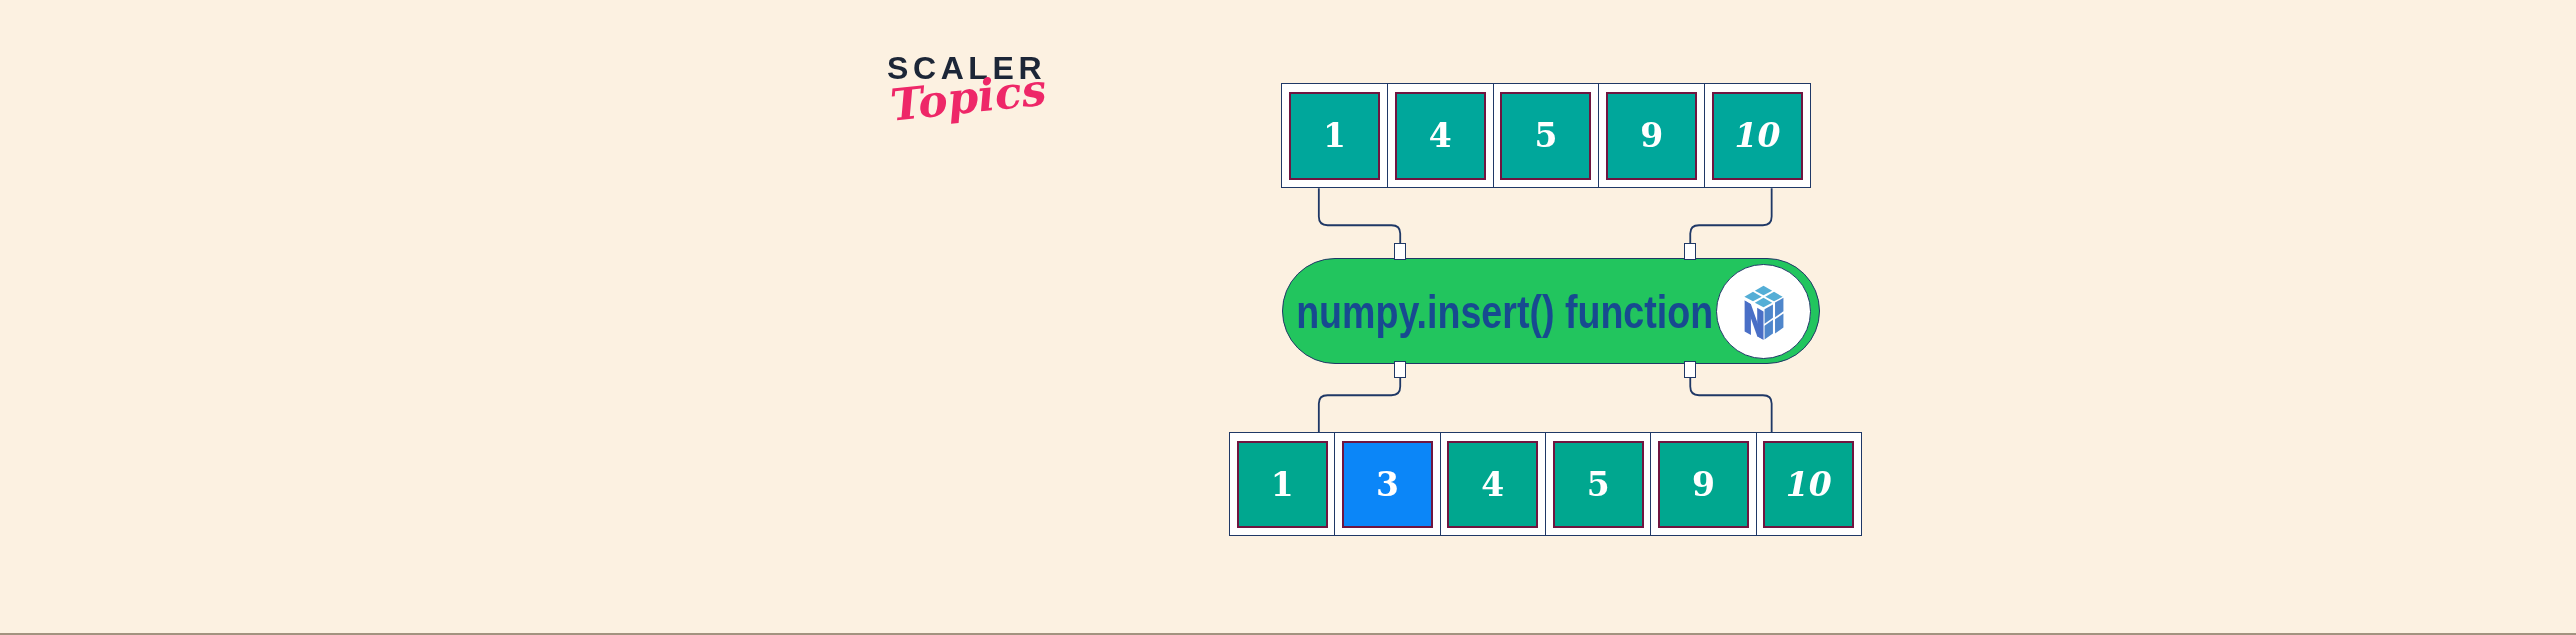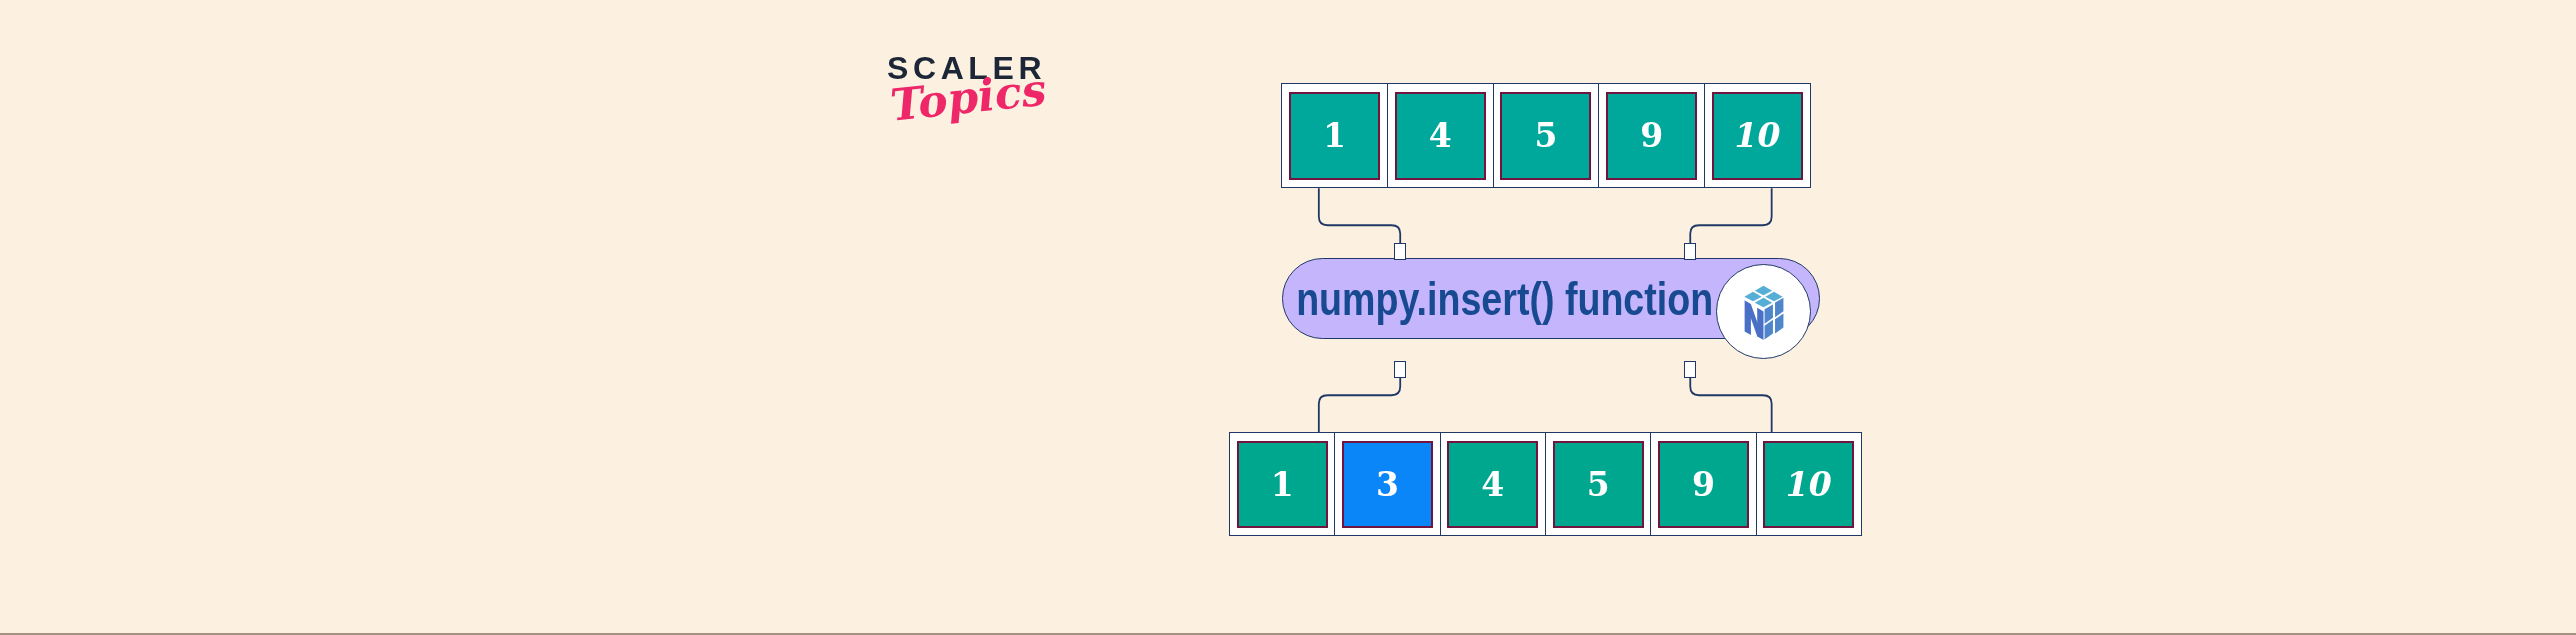--- a/index.html
+++ b/index.html
@@ -48,22 +48,22 @@
   .plug{
     position:absolute;width:12.4px;height:16.5px;box-sizing:border-box;
     background:#fff;border:1.5px solid var(--stroke);z-index:5;
   }
   .plug-tl{left:1394px;top:243px;}
   .plug-tr{left:1684px;top:243px;}
   .plug-bl{left:1394px;top:361px;}
   .plug-br{left:1684px;top:361px;}
   
   .pill{
-    position:absolute;left:1282px;top:258px;width:538px;height:81px;
-    box-sizing:border-box;background:#c4b5fd;border:1.5px solid var(--stroke);
+    position:absolute;left:1282px;top:258px;width:538px;height:106px;
+    box-sizing:border-box;background:#22c55e;border:1.5px solid var(--stroke);
     border-radius:53px;z-index:2;
   }
   .pill-label-zone{
     position:absolute;left:15.5px;top:0;width:412px;height:100%;
     display:flex;align-items:center;justify-content:center;
   }
   .pill-label{
     font-size:47px;font-weight:bold;color:var(--pill-text);
     white-space:nowrap;transform:scaleX(0.8);
     font-family:"Liberation Sans",sans-serif;

